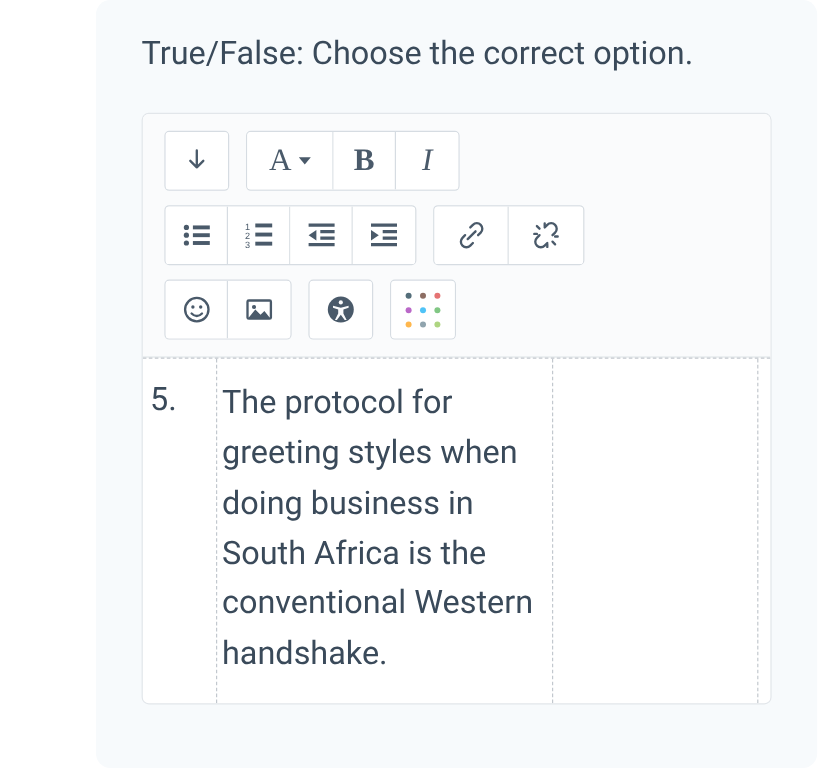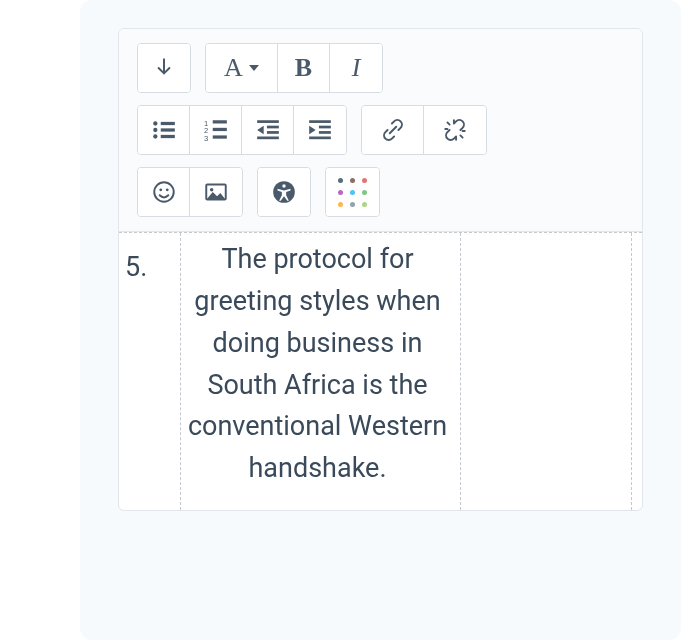--- a/index.html
+++ b/index.html
@@ -87,43 +87,43 @@
   }
   .qtable { display: flex; }
   .qcol-num {
     width: 62px;
     padding: 14px 8px 20px 6px;
     border-right: 1px dashed #c2c8ce;
     text-align: left;
   }
   .qcol-text {
     width: 280px;
-    padding: 6px 10px 20px 4px;
+    padding: 16px 10px 20px 4px;
     border-right: 1px dashed #c2c8ce;
-    text-align: center;
   }
   .qcol-extra {
     flex: 1;
     padding: 14px 10px 20px 10px;
     border-right: 1px dashed #c2c8ce;
   }
   .qcol-extra2 {
     width: 10px;
     padding: 14px 0 20px 0;
   }
   .dashed-top { border-top: 1px dashed #c2c8ce; }
   .icon-stroke { stroke: #4a5a6a; stroke-width: 1.8; fill: none; stroke-linecap: round; stroke-linejoin: round; }
   .icon-fill { fill: #4a5a6a; }
   .palette { line-height: 0; }
   .palette span { display: inline-block; width: 5px; height: 5px; border-radius: 50%; margin: 2px; }
 </style>
 </head>
 <body>
 
 <div class="container">
+  <div class="prompt">True/False: Choose the correct option.</div>
 
   <div class="editor-panel">
     <div class="toolbar">
 
       <div class="tb-row">
         <div class="btn-group">
           <div class="btn">
             <svg viewBox="0 0 24 24">
               <path class="icon-stroke" d="M12 4 v13 M12 17 l-5 -5 M12 17 l5 -5" stroke-width="2.4"></path>
             </svg>

